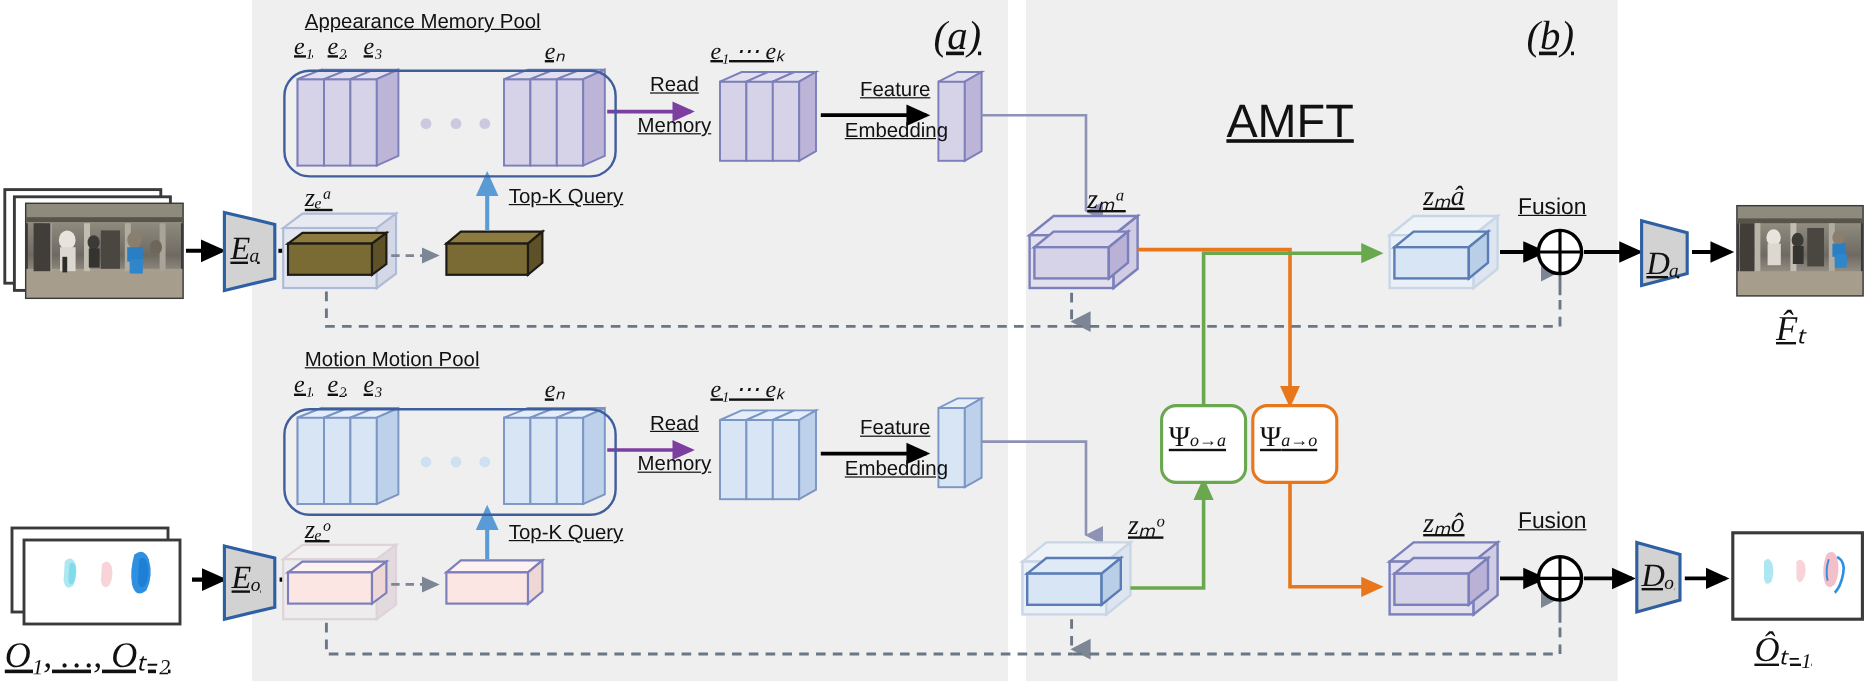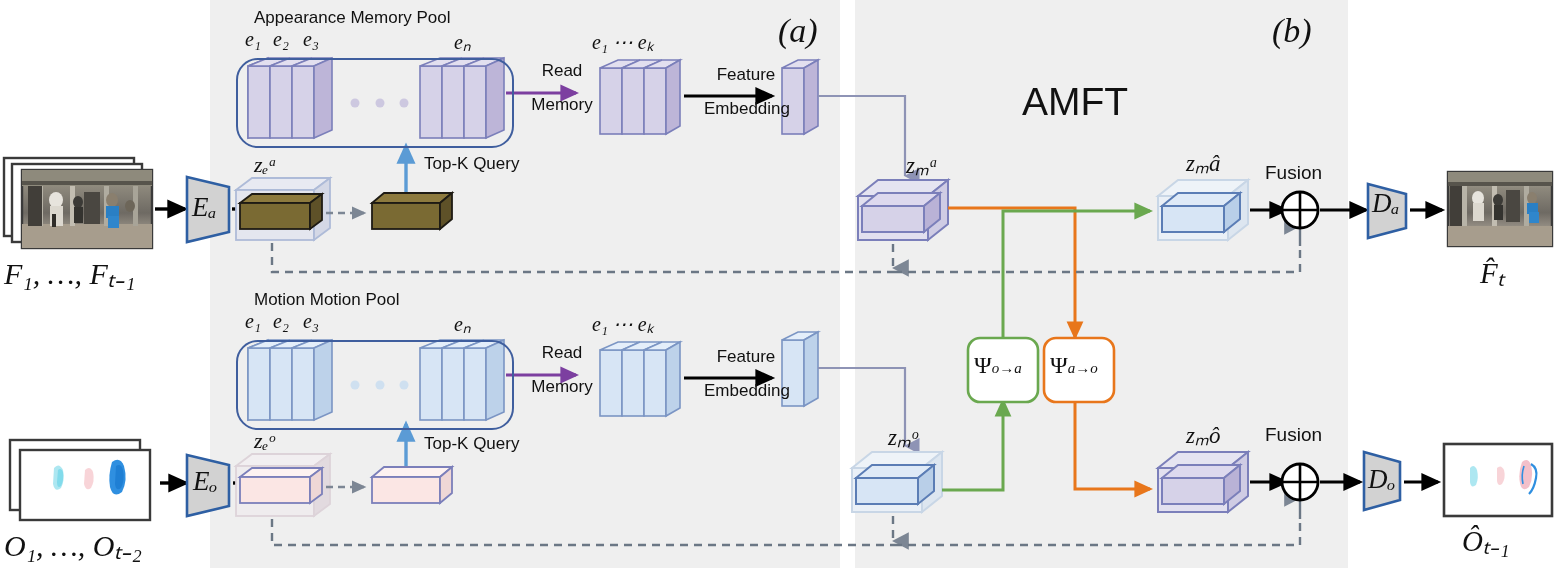--- a/index.html
+++ b/index.html
@@ -5,21 +5,21 @@
   * { box-sizing: border-box; }
   html, body { margin:0; padding:0; background:#ffffff; }
   body { font-family:"Liberation Sans", sans-serif; }
   #stage {
     position:relative; width:1557px; height:568px; background:#ffffff;
     overflow:hidden;
   }
   .panel { position:absolute; background:#efefef; }
   #panel-a { left:210px; top:0; width:630px; height:568px; }
   #panel-b { left:855px; top:0; width:493px; height:568px; }
-  .lbl { position:absolute; color:#111; white-space:nowrap; }
+  .lbl { position:absolute; color:#111; white-space:nowrap;text-decoration:underline; }
   .sans { font-family:"Liberation Sans", sans-serif; }
 
   
   .pool {
     position:absolute; border:2.5px solid #3f5e9e; border-radius:22px;
     background:transparent;
   }
   .pool-title { font-size:17px; }
 
   
@@ -375,40 +375,39 @@
   <div class="lbl math" style="left:273px; top:310px; font-size:20px;">e₂</div>
   <div class="lbl math" style="left:303px; top:310px; font-size:20px;">e₃</div>
   <div class="lbl math" style="left:454px; top:310px; font-size:20px;">eₙ</div>
   <div class="lbl sans arrow-lbl" style="left:514px; top:344px; width:64px;">Read</div>
   <div class="lbl sans arrow-lbl" style="left:506px; top:378px; width:80px;">Memory</div>
   <div class="lbl math" style="left:592px; top:310px; font-size:20px;">e₁ ⋯ eₖ</div>
   <div class="lbl sans arrow-lbl" style="left:684px; top:348px; width:92px;">Feature</div>
   <div class="lbl sans arrow-lbl" style="left:678px; top:382px; width:106px;">Embedding</div>
   <div class="lbl sans" style="left:424px; top:434px; font-size:17px;">Top-K Query</div>
 
-  <div class="lbl math" style="left:4px; top:252px; font-size:30px;">F₁, …, Fₜ₋₁</div>
   <div class="lbl math" style="left:192px; top:192px; font-size:27px;">Eₐ</div>
   <div class="lbl math" style="left:4px; top:524px; font-size:30px;">O₁, …, Oₜ₋₂</div>
   <div class="lbl math" style="left:193px; top:466px; font-size:27px;text-align:right;">Eₒ</div>
 
   <div class="lbl math" style="left:254px; top:152px; font-size:22px;">zₑᵃ</div>
   <div class="lbl math" style="left:254px; top:428px; font-size:22px;">zₑᵒ</div>
   <div class="lbl math" style="left:906px; top:148px; font-size:23px;text-align:center;">zₘᵃ</div>
-  <div class="lbl math" style="left:888px; top:420px; font-size:23px;">zₘᵒ</div>
+  <div class="lbl math" style="left:940px; top:420px; font-size:23px;">zₘᵒ</div>
   <div class="lbl math" style="left:1186px; top:146px; font-size:23px;">zₘâ</div>
   <div class="lbl math" style="left:1186px; top:418px; font-size:23px;text-align:center;">zₘô</div>
 
   <div class="lbl" style="left:974px; top:352px; font-size:24px; font-family:'Liberation Serif', serif;">
     <span class="mathn">Ψ</span><span class="math sub" style="font-size:15px;">o→a</span>
   </div>
   <div class="lbl" style="left:1050px; top:352px; font-size:24px; font-family:'Liberation Serif', serif;">
     <span class="mathn">Ψ</span><span class="math sub" style="font-size:15px;">a→o</span>
   </div>
 
   <div class="lbl sans" style="left:1265px; top:162px; font-size:19px;">Fusion</div>
-  <div class="lbl math" style="left:1372px; top:188px; font-size:27px;">Dₐ</div>
+  <div class="lbl math" style="left:1372px; top:204px; font-size:27px;">Dₐ</div>
   <div class="lbl math" style="left:1480px; top:252px; font-size:29px;">F̂ₜ</div>
 
   <div class="lbl sans" style="left:1265px; top:424px; font-size:19px;">Fusion</div>
   <div class="lbl math" style="left:1368px; top:464px; font-size:27px;">Dₒ</div>
   <div class="lbl math" style="left:1462px; top:520px; font-size:29px;">Ôₜ₋₁</div>
 
 </div>
 
 </body></html>

